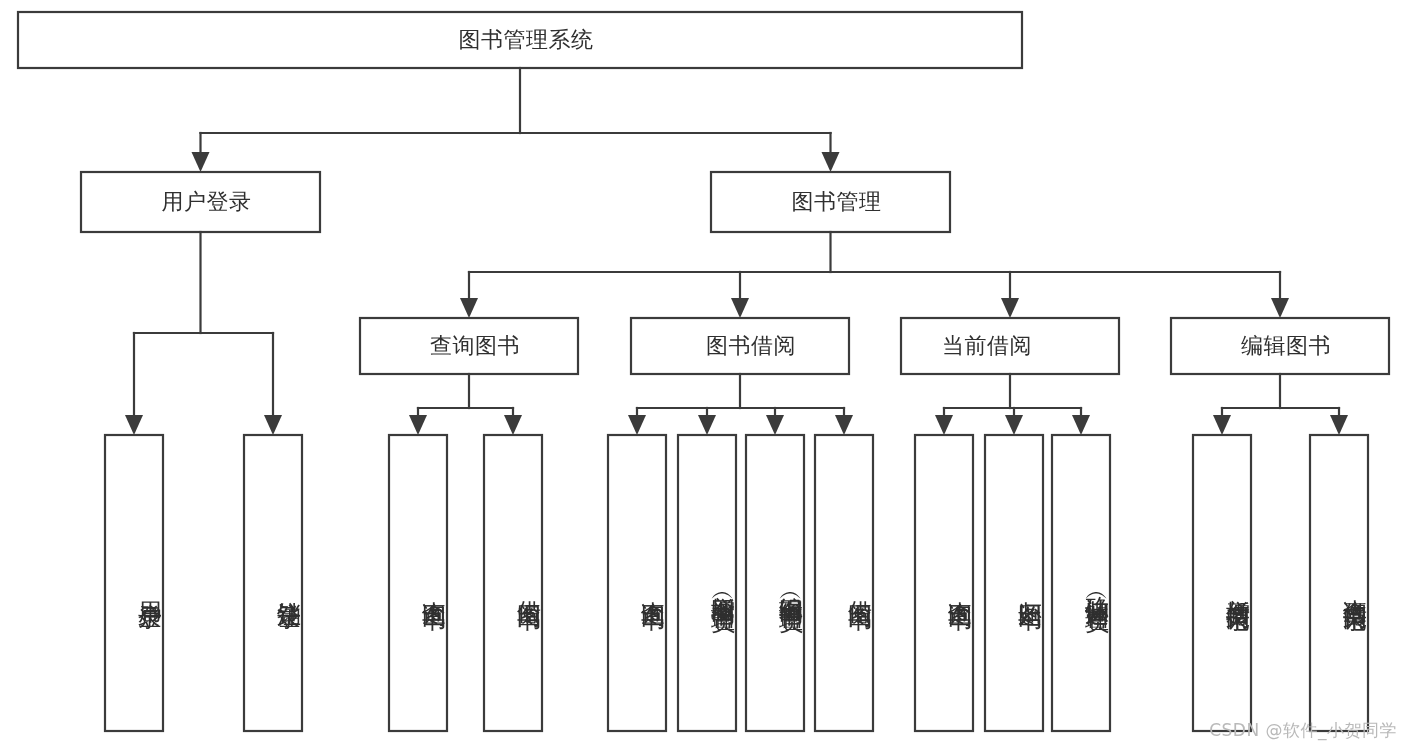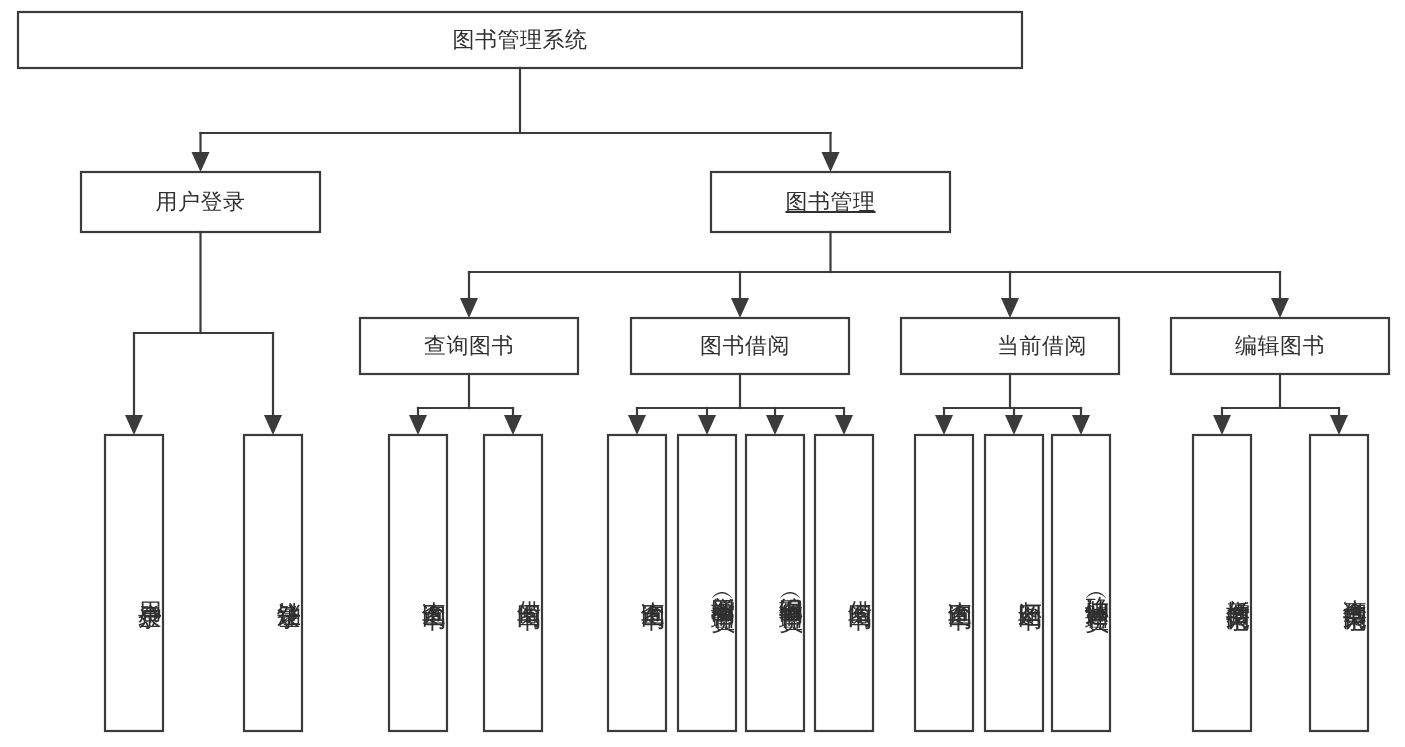--- a/index.html
+++ b/index.html
@@ -46,20 +46,21 @@
     justify-content: center;
     color: #2f2f2f;
     font-family: "DejaVu Sans", "Liberation Sans", sans-serif;
     pointer-events: none;
     box-sizing: border-box;
   }
   .node-label.horizontal {
     font-size: 22px;
     letter-spacing: 0.5px;
     line-height: 1.2;
+    margin-left: 6px;
   }
   .node-label.vertical {
     writing-mode: vertical-rl;
     text-orientation: upright;
     font-size: 24px;
     line-height: 1.12;
     letter-spacing: 2px;
     padding-top: 6px;
     align-items: flex-start;
     justify-content: center;
@@ -156,33 +157,34 @@
         <path d="M 1222 408 V 415" class="conn"></path>
         <polygon points="1213,415 1231,415 1222,435" class="arrow-head"></polygon>
         <path d="M 1339 408 V 415" class="conn"></path>
         <polygon points="1330,415 1348,415 1339,435" class="arrow-head"></polygon>
       </g>
   </svg>
 
   <div id="labels-layer">
       <div class="node-label horizontal" style="left: 18px; top: 12px; width: 1004px; height: 56px;">图书管理系统</div>
       <div class="node-label horizontal" style="left: 81px; top: 172px; width: 239px; height: 60px;">用户登录</div>
-      <div class="node-label horizontal" style="left: 711px; top: 172px; width: 239px; height: 60px; text-decoration: underline;">图书管理</div>
+      <div class="node-label horizontal" style="left: 711px; top: 172px; width: 239px; height: 60px;">图书管理</div>
       <div class="node-label horizontal" style="left: 360px; top: 318px; width: 218px; height: 56px;">查询图书</div>
       <div class="node-label horizontal" style="left: 631px; top: 318px; width: 228px; height: 56px;">图书借阅</div>
-      <div class="node-label horizontal" style="left: 937px; top: 318px; width: 210px; height: 56px;">当前借阅</div>
+      <div class="node-label horizontal" style="left: 876px; top: 318px; width: 210px; height: 56px;">当前借阅</div>
       <div class="node-label horizontal" style="left: 1171px; top: 318px; width: 218px; height: 56px;">编辑图书</div>
       <div class="node-label vertical" style="left: 105px; top: 435px; width: 58px; height: 296px;">用户登录</div>
       <div class="node-label vertical" style="left: 244px; top: 435px; width: 58px; height: 296px;">注销登录</div>
       <div class="node-label vertical" style="left: 389px; top: 435px; width: 58px; height: 296px;">查询图书</div>
       <div class="node-label vertical" style="left: 484px; top: 435px; width: 58px; height: 296px;">借阅图书</div>
       <div class="node-label vertical" style="left: 608px; top: 435px; width: 58px; height: 296px;">查询图书</div>
       <div class="node-label vertical" style="left: 678px; top: 435px; width: 58px; height: 296px;">新增图书（管理员）</div>
       <div class="node-label vertical" style="left: 746px; top: 435px; width: 58px; height: 296px;">编辑图书（管理员）</div>
       <div class="node-label vertical" style="left: 815px; top: 435px; width: 58px; height: 296px;">借阅图书</div>
       <div class="node-label vertical" style="left: 915px; top: 435px; width: 58px; height: 296px;">查询图书</div>
       <div class="node-label vertical" style="left: 985px; top: 435px; width: 58px; height: 296px;">归还图书</div>
       <div class="node-label vertical" style="left: 1052px; top: 435px; width: 58px; height: 296px;">确认归还（管理员）</div>
       <div class="node-label vertical" style="left: 1193px; top: 435px; width: 58px; height: 296px;">新增借阅记录</div>
       <div class="node-label vertical" style="left: 1310px; top: 435px; width: 58px; height: 296px;">查询借阅记录</div>
     </div>
 
+  <div class="watermark">CSDN @软件_小贺同学</div>
 </div>
 
 </body></html>

